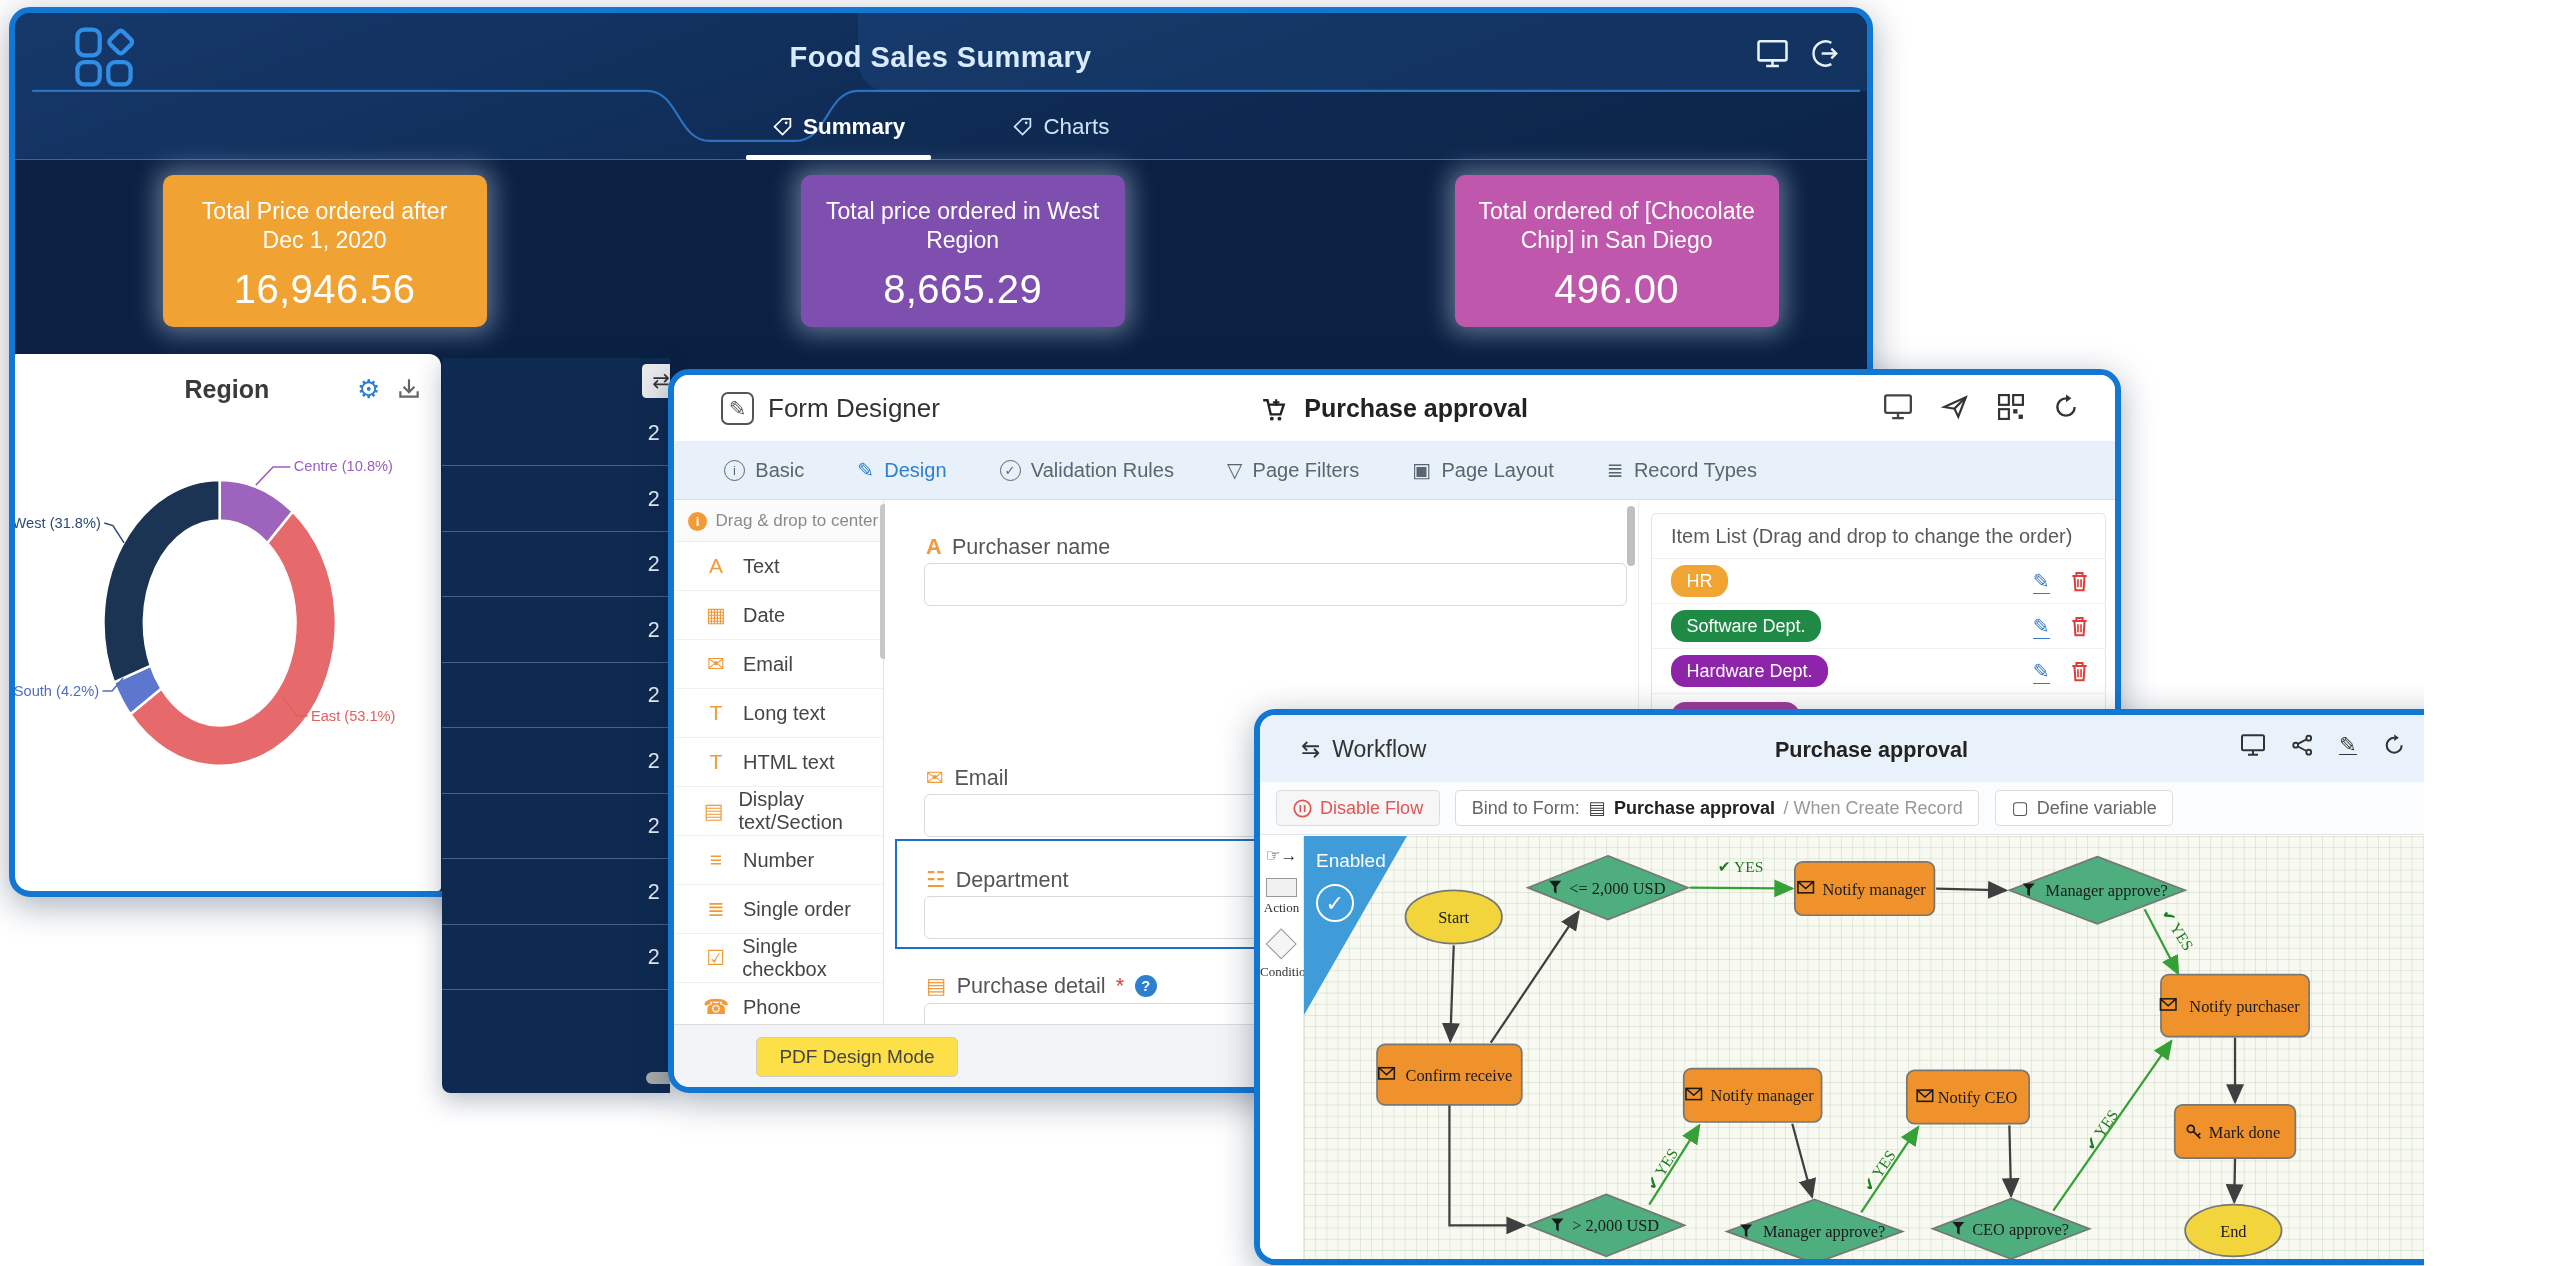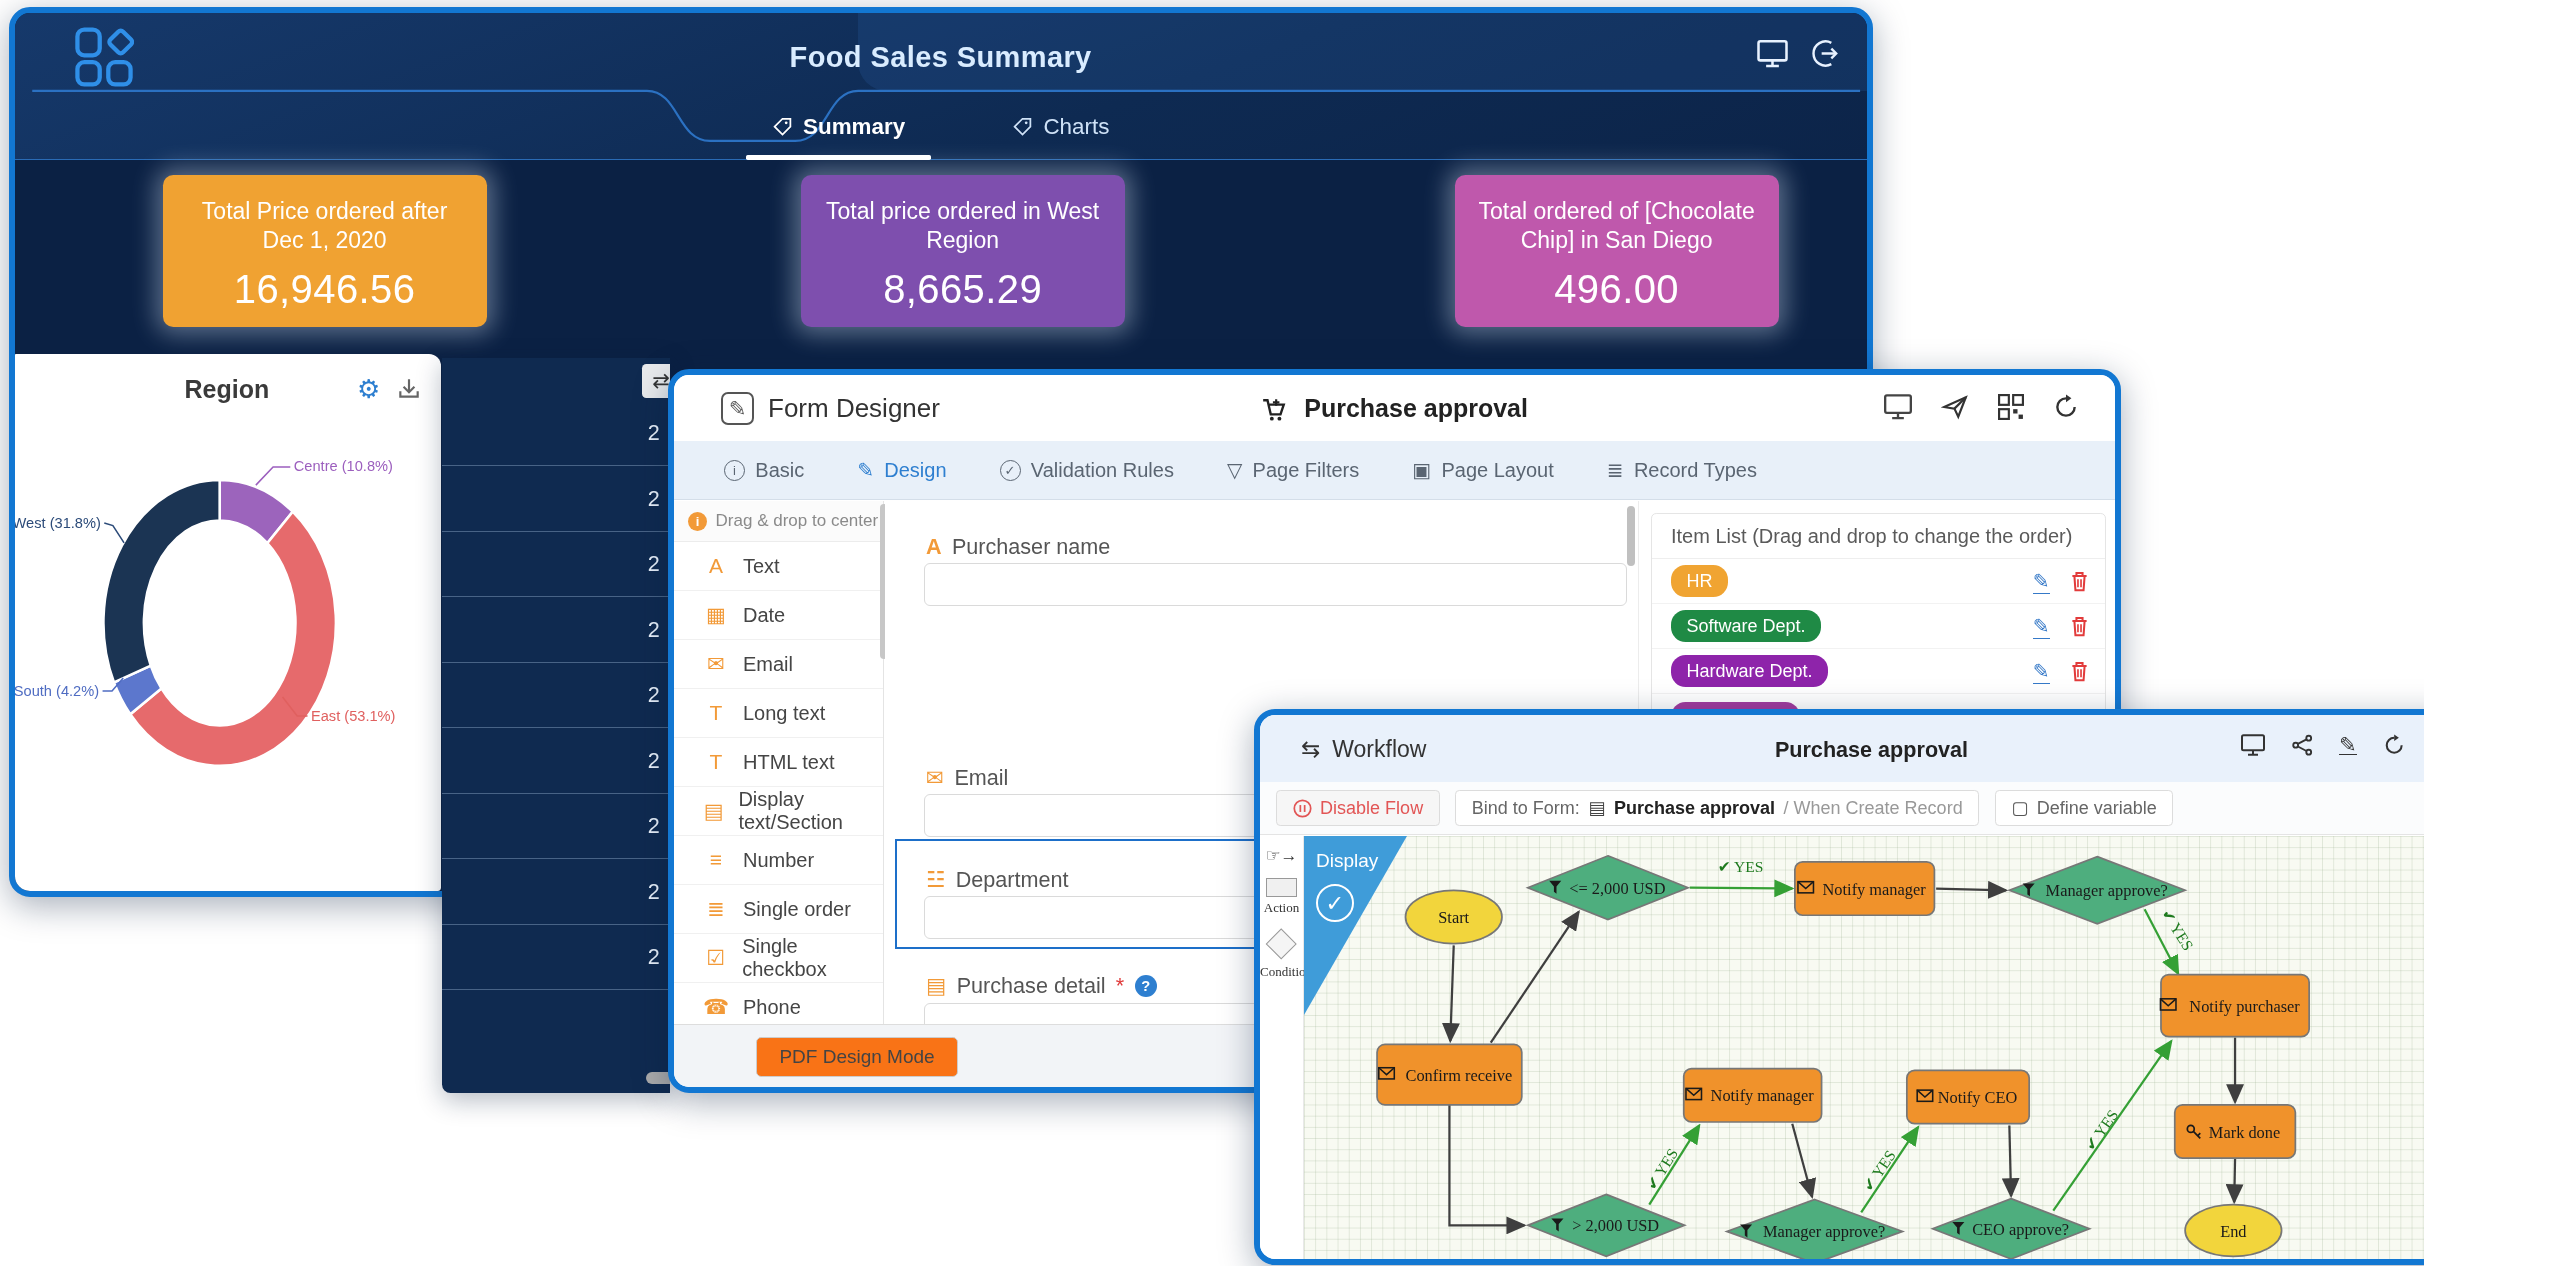--- a/index.html
+++ b/index.html
@@ -96,21 +96,21 @@
                  border:0.9px solid #E5E5E5; border-radius:5.2px; background:#fff; }
   .il-head { height:45px; display:flex; align-items:center; padding-left:19px; color:#5A5A5A;
              font-size:20px; border-bottom:0.9px solid #EEE; }
   .il-row { height:45px; border-bottom:0.9px solid #F2F2F2; display:flex; align-items:center;
             padding:0 15.5px 0 19px; }
   .il-pill { color:#fff; font-size:18px; border-radius:14.7px; padding:5.2px 15.5px; }
   .il-actions { margin-left:auto; display:flex; gap:19px; align-items:center; }
   .il-edit { color:#3579C8; font-size:20px; border-bottom:1.7px solid #3579C8; cursor:pointer; }
   .fd-bottom { position:absolute; left:0; right:0; bottom:0; height:63px; background:#F2F4F7;
                border-top:0.9px solid #DDD; }
-  .pdf-btn { position:absolute; left:82px; top:12px; height:40px; padding:0 22.4px; background:#f97316;
+  .pdf-btn { position:absolute; left:82px; top:12px; height:40px; padding:0 22.4px; background:#fde047;
              border:0.9px solid #CCC; border-radius:5.2px; color:#444; font-size:19px;
              display:flex; align-items:center; cursor:pointer; }
 
   
   #wf-window { left:1254px; top:709px; width:1235px; height:556px; background:#fff; z-index:4; }
   .wf-header { position:absolute; left:0; top:0; right:0; height:67px; background:#E9F1FB; }
   .wf-app { position:absolute; left:41px; top:21px; display:flex; gap:12px; align-items:center;
             color:#333; font-size:23px; }
   .wf-title { position:absolute; left:0; right:0; top:22.4px; text-align:center; font-size:21.6px;
               font-weight:bold; color:#222; }
@@ -481,21 +481,21 @@
     </div>
     <div class="wf-palette">
       <div style="margin-top:8.6px;font-size:17px;color:#333">☞→</div>
       <div class="wf-shape-rect"></div>
       <div class="wf-shape-label">Action</div>
       <div class="wf-shape-diamond"></div>
       <div class="wf-shape-label">Condition</div>
     </div>
     <div class="wf-canvas">
       <div class="enabled-ribbon"></div>
-      <div class="enabled-text" style="z-index:6">Display</div>
+      <div class="enabled-text" style="z-index:6">Enabled</div>
       <div class="enabled-check" style="z-index:6">✓</div>
       <svg id="flow-svg" width="1179" height="429" viewBox="0 0 1367 498" style="position:absolute;left:0;top:0">
           <defs>
             <marker id="arrD" markerWidth="9" markerHeight="8" refX="8" refY="4" orient="auto">
               <path d="M0,0 L9,4 L0,8 Z" fill="#3F3F3F"></path>
             </marker>
             <marker id="arrG" markerWidth="9" markerHeight="8" refX="8" refY="4" orient="auto">
               <path d="M0,0 L9,4 L0,8 Z" fill="#35A035"></path>
             </marker>
           </defs>

